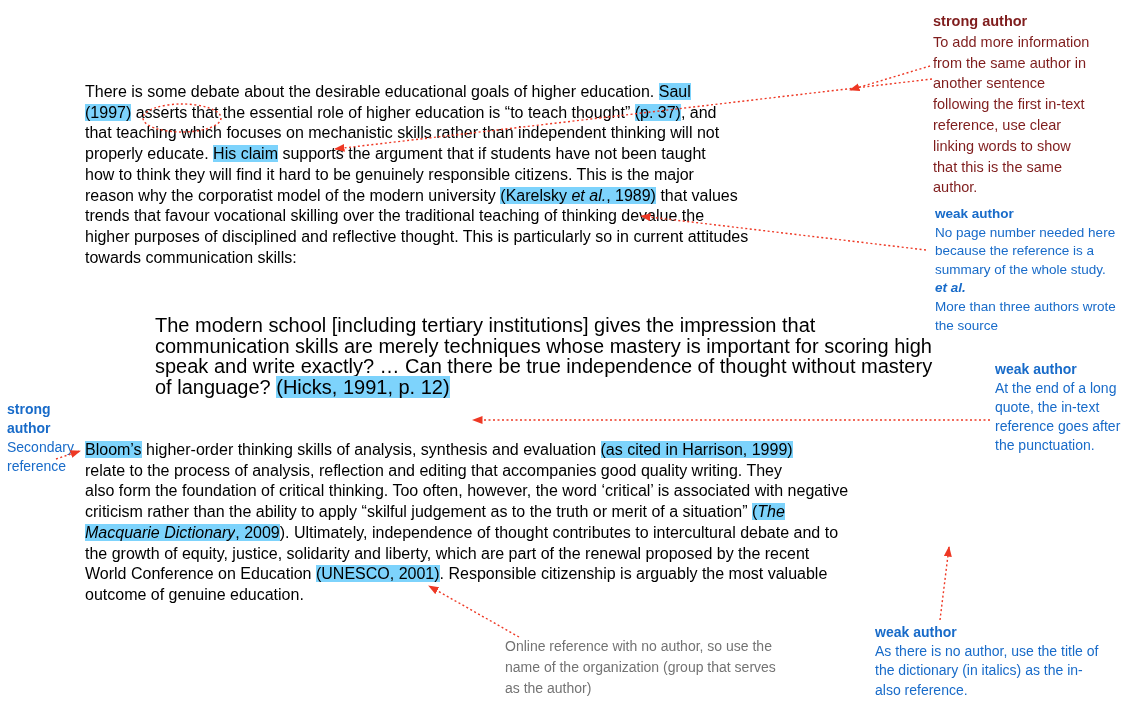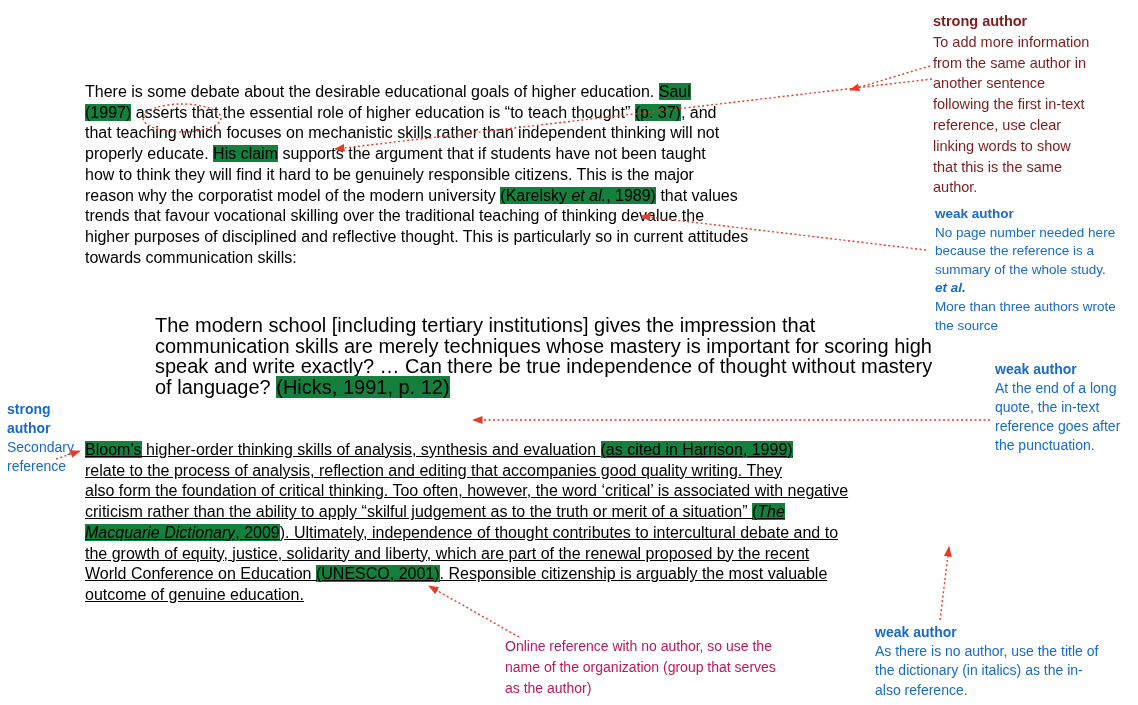--- a/index.html
+++ b/index.html
@@ -2,21 +2,21 @@
 <html><head>
 <meta charset="utf-8">
 <style>
   html,body{margin:0;padding:0;background:#ffffff;}
   .page{
     position:relative;width:1138px;height:705px;background:#ffffff;overflow:hidden;
     font-family:"Liberation Sans",sans-serif;color:#000;
   }
   .para{position:absolute;}
   .para .line{white-space:pre;}
-  .hl{background:#15803d;}
+  .hl{background:#7dd3fc;}
   .it{font-style:italic;}
   .annotation{position:absolute;}
   .annotation .line{white-space:pre;}
   .annotation .b{font-weight:700;}
   .annotation .bi{font-weight:700;font-style:italic;}
   #arrows{position:absolute;left:0;top:0;pointer-events:none;}
 </style>
 </head>
 <body>
 
@@ -32,21 +32,21 @@
         <div class="line"><span>trends that favour vocational skilling over the traditional teaching of thinking devalue the</span></div>
         <div class="line"><span>higher purposes of disciplined and reflective thought. This is particularly so in current attitudes</span></div>
         <div class="line"><span>towards communication skills:</span></div>
       </div>
       <div class="para" style="left: 155px; top: 315px; font-size: 20px; line-height: 20.7px;">
         <div class="line"><span>The modern school [including tertiary institutions] gives the impression that</span></div>
         <div class="line"><span>communication skills are merely techniques whose mastery is important for scoring high</span></div>
         <div class="line"><span>speak and write exactly? … Can there be true independence of thought without mastery</span></div>
         <div class="line"><span>of language? </span><span class="hl">(Hicks, 1991, p. 12)</span></div>
       </div>
-      <div class="para" style="left: 85px; top: 440px; font-size: 16px; line-height: 20.7px; text-decoration: underline;">
+      <div class="para" style="left: 85px; top: 440px; font-size: 16px; line-height: 20.7px;">
         <div class="line"><span class="hl">Bloom’s</span><span> higher-order thinking skills of analysis, synthesis and evaluation </span><span class="hl">(as cited in Harrison, 1999)</span></div>
         <div class="line"><span>relate to the process of analysis, reflection and editing that accompanies good quality writing. They</span></div>
         <div class="line"><span>also form the foundation of critical thinking. Too often, however, the word ‘critical’ is associated with negative</span></div>
         <div class="line"><span>criticism rather than the ability to apply “skilful judgement as to the truth or merit of a situation” </span><span class="hl">(</span><span class="hl it">The</span></div>
         <div class="line"><span class="hl it">Macquarie Dictionary</span><span class="hl">, 2009</span><span>). Ultimately, independence of thought contributes to intercultural debate and to</span></div>
         <div class="line"><span>the growth of equity, justice, solidarity and liberty, which are part of the renewal proposed by the recent</span></div>
         <div class="line"><span>World Conference on Education </span><span class="hl">(UNESCO, 2001)</span><span>. Responsible citizenship is arguably the most valuable</span></div>
         <div class="line"><span>outcome of genuine education.</span></div>
       </div>
     </div>
@@ -77,21 +77,21 @@
         <div class="line">quote, the in-text</div>
         <div class="line">reference goes after</div>
         <div class="line">the punctuation.</div>
       </div>
       <div class="annotation" style="left: 7px; top: 400px; font-size: 14px; line-height: 19px; color: rgb(24, 107, 201);">
         <div class="line b">strong</div>
         <div class="line b">author</div>
         <div class="line">Secondary</div>
         <div class="line">reference</div>
       </div>
-      <div class="annotation" style="left: 505px; top: 636px; font-size: 14px; line-height: 21px; color: #be185d;">
+      <div class="annotation" style="left: 505px; top: 636px; font-size: 14px; line-height: 21px; color: #737373;">
         <div class="line">Online reference with no author, so use the</div>
         <div class="line">name of the organization (group that serves</div>
         <div class="line">as the author)</div>
       </div>
       <div class="annotation" style="left: 875px; top: 623px; font-size: 14px; line-height: 19.2px; color: rgb(24, 107, 201);">
         <div class="line b">weak author</div>
         <div class="line">As there is no author, use the title of</div>
         <div class="line">the dictionary (in italics) as the in-</div>
         <div class="line">also reference.</div>
       </div>

